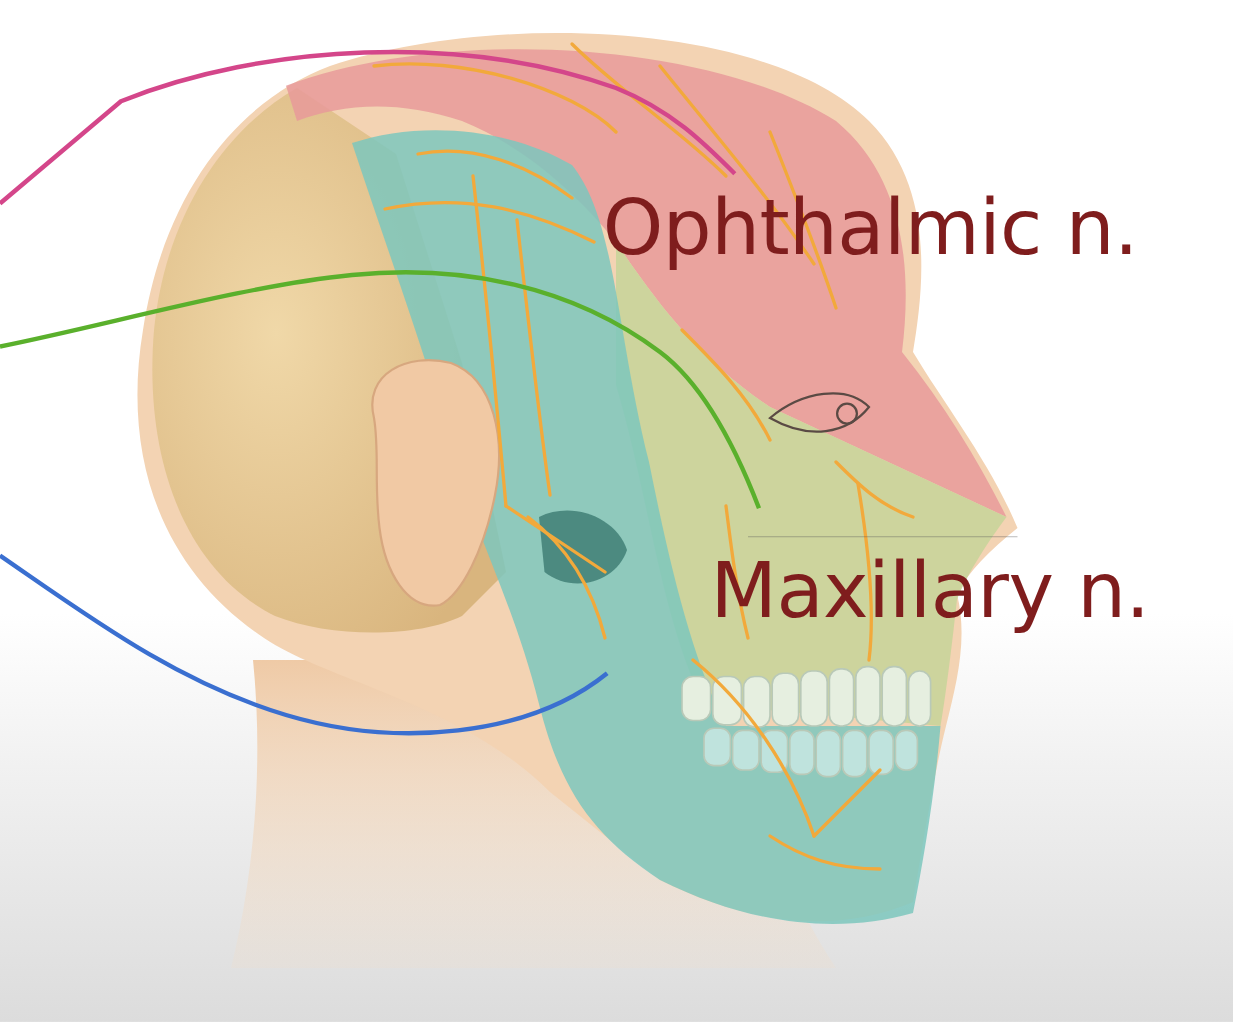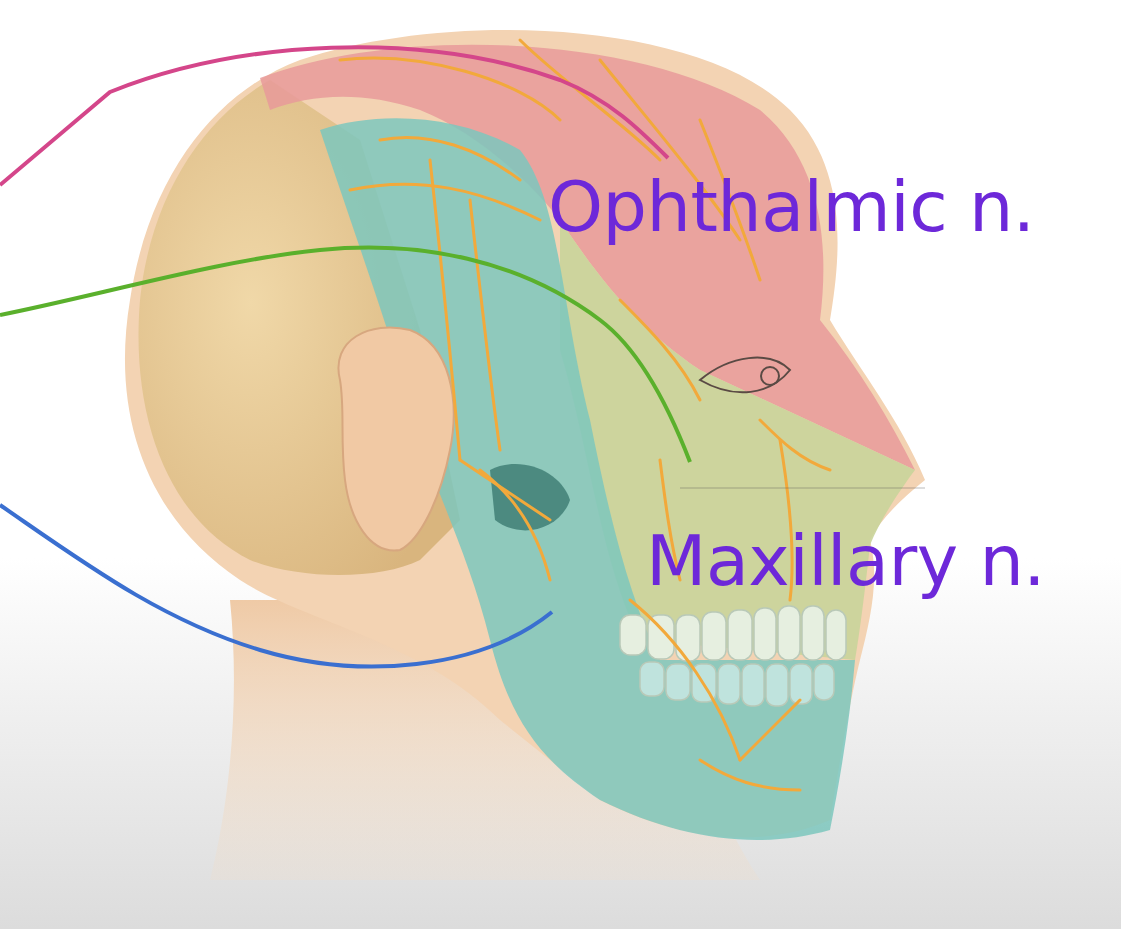--- a/index.html
+++ b/index.html
@@ -6,29 +6,29 @@
     body {
       width: 1121px; height: 929px; overflow: hidden;
       background: linear-gradient(to bottom, #ffffff 0%, #ffffff 60%, #f1f1f1 75%, #dcdcdc 100%);
       position: relative;
       font-family: "DejaVu Sans", sans-serif;
     }
     .stage { position: absolute; left: 0; top: 0; width: 1121px; height: 929px; }
     svg { position: absolute; left: 0; top: 0; }
     .label {
       position: absolute;
-      color: #6d28d9;
+      color: #7f1d1d;
       font-family: "DejaVu Sans", sans-serif;
       font-size: 70px;
       letter-spacing: -0.5px;
       line-height: 1;
       white-space: nowrap;
     }
     .l-oph { left: 548px; top: 172px; }
-    .l-max { left: 646px; top: 502px; margin-top: 24px; }
+    .l-max { left: 646px; top: 502px; }
     .l-man { left: 522px; top: 726px; }
   </style>
 </head>
 <body>
 
 <div class="stage">
   <svg width="1121" height="929" viewBox="0 0 1121 929">
     <defs>
       <linearGradient id="neckGrad" x1="0" y1="0" x2="0" y2="1">
         <stop offset="0" stop-color="#efcaa6"></stop>

